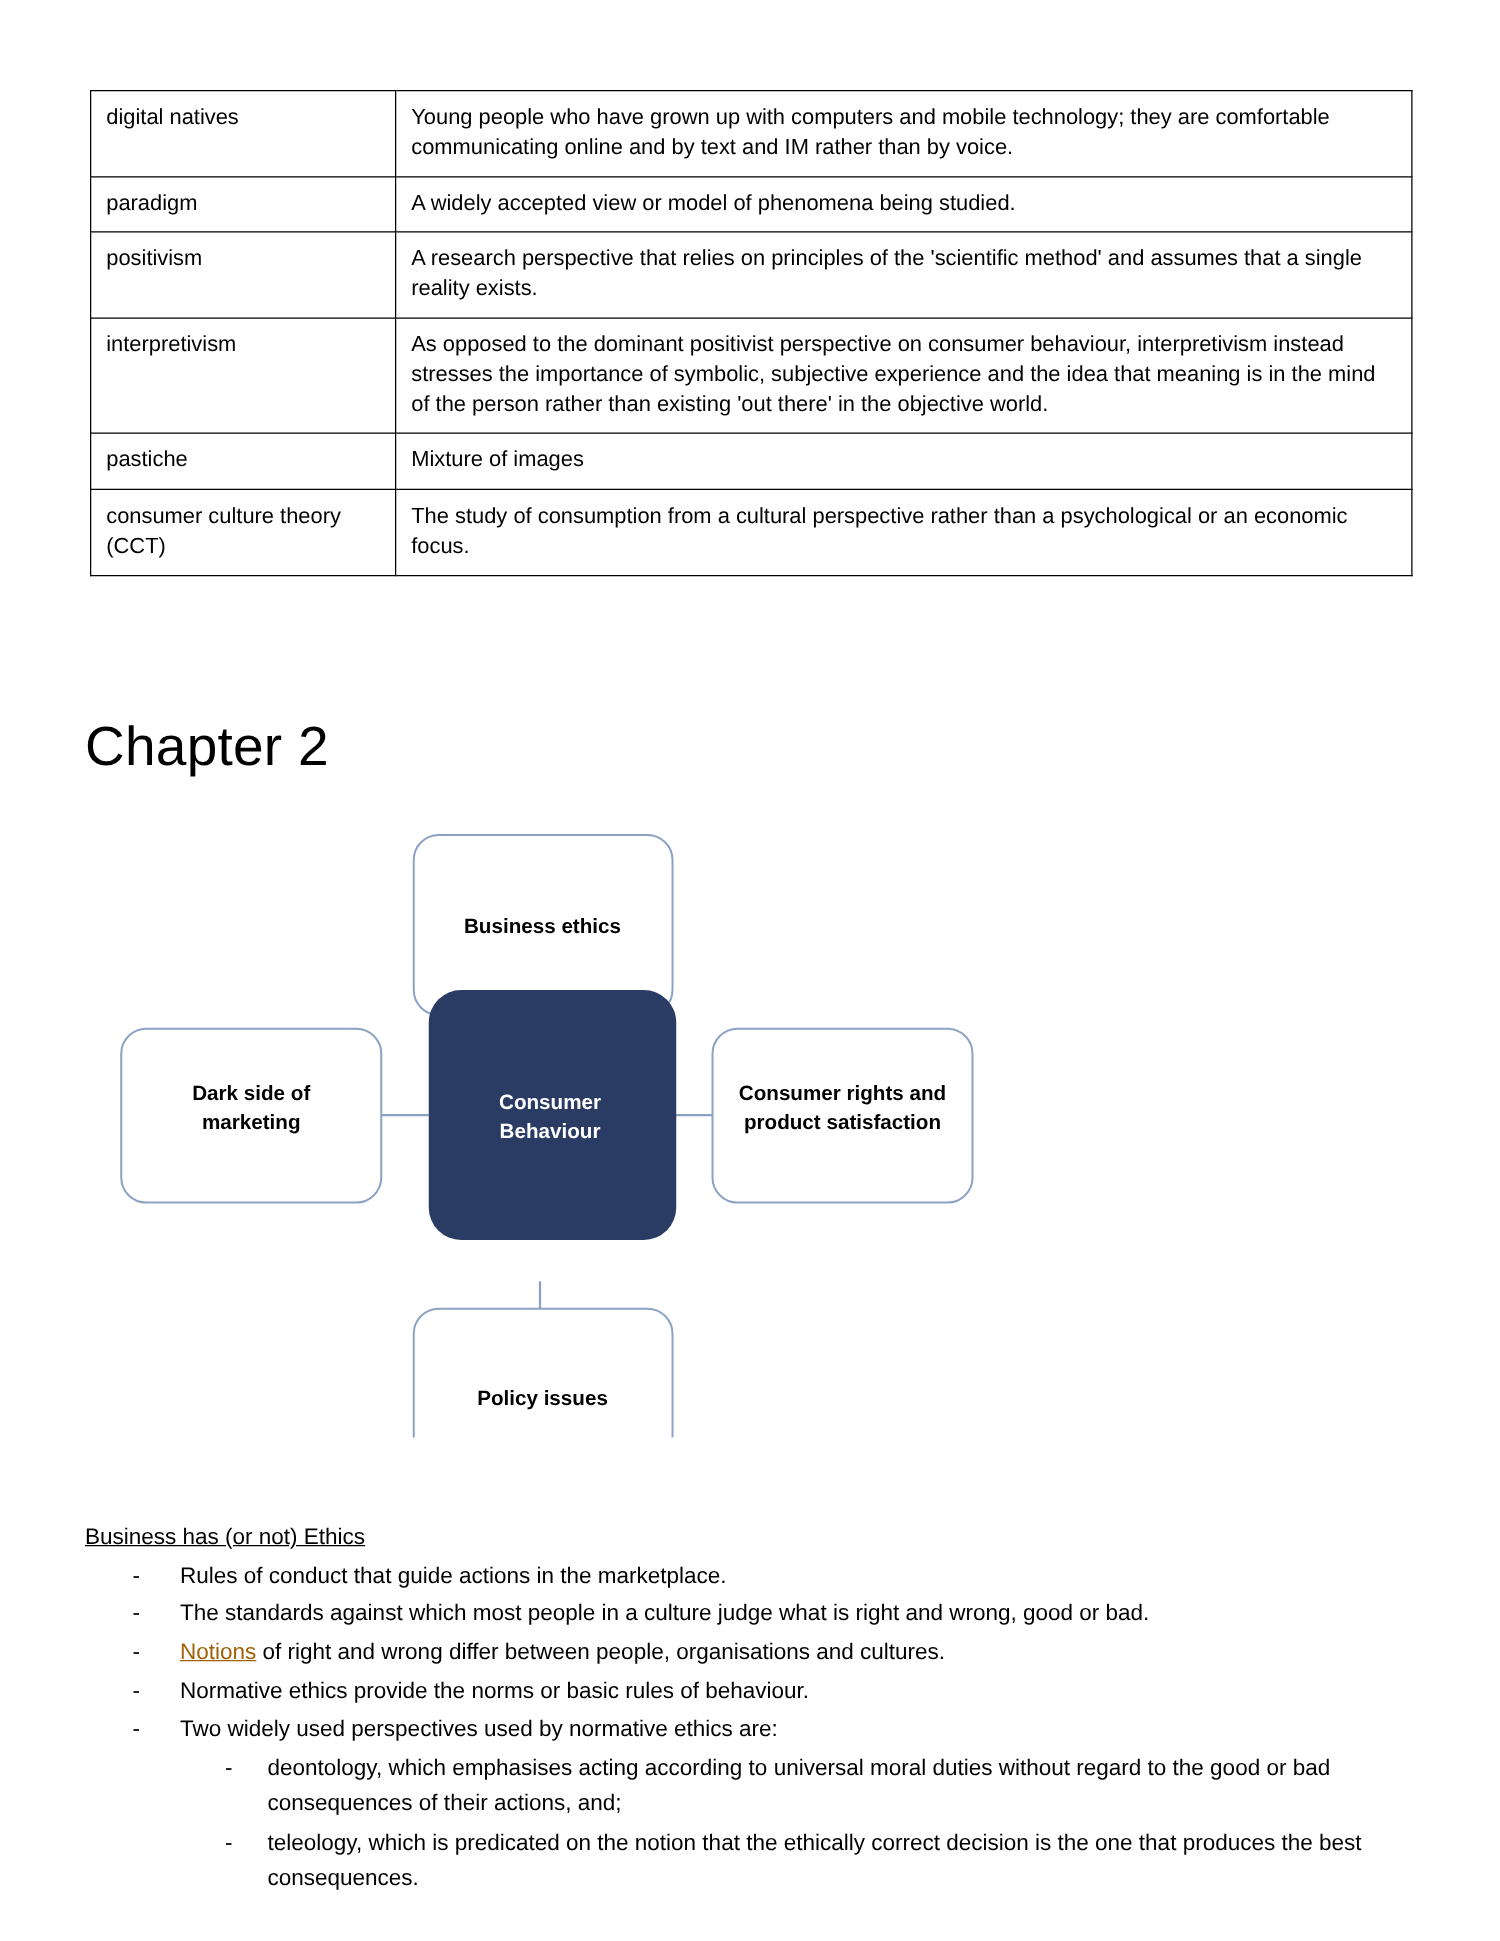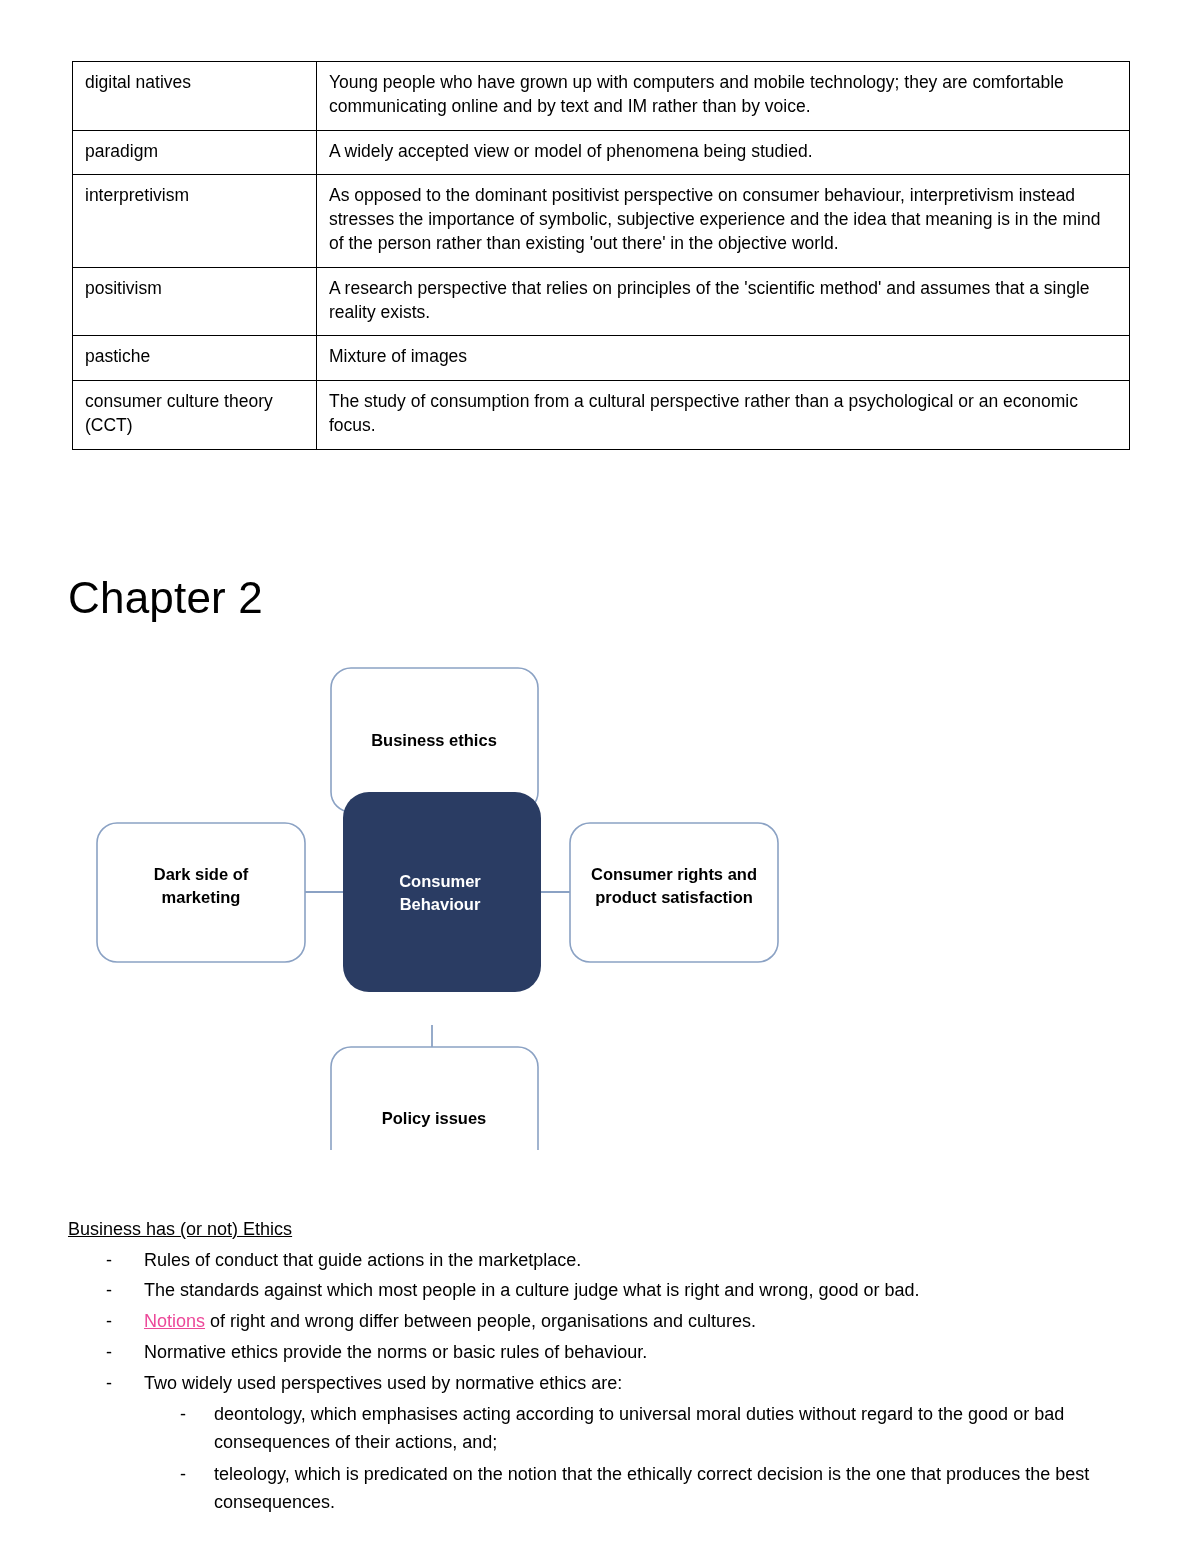--- a/index.html
+++ b/index.html
@@ -13,21 +13,21 @@
     position: relative;
     font-family: "Liberation Sans", sans-serif;
     color: #000000;
     -webkit-font-smoothing: antialiased;
   }
 
   
   .glossary-wrap {
     position: absolute;
     left: 72px;
-    top: 61px;
+    top: 72px;
     width: 1058px;
   }
   table.glossary {
     width: 100%;
     border-collapse: collapse;
     table-layout: fixed;
   }
   table.glossary td {
     border: 1.6px solid #000000;
     padding: 9px 10px 11px 12px;
@@ -133,45 +133,45 @@
     margin-bottom: 4px;
     font-size: 18px;
     line-height: 1.55;
   }
   ul.lvl2 > li > .dash {
     position: absolute;
     left: 0;
     top: 0;
   }
   a.inline-link {
-    color: #ec4899;
+    color: #a16207;
     text-decoration: underline;
   }
 </style>
 </head>
 <body>
 
 <div class="glossary-wrap">
   <table class="glossary">
     <tbody>
       <tr>
         <td class="term">digital natives</td>
         <td class="def">Young people who have grown up with computers and mobile technology; they are comfortable communicating online and by text and IM rather than by voice.</td>
       </tr>
       <tr>
         <td class="term">paradigm</td>
         <td class="def">A widely accepted view or model of phenomena being studied.</td>
       </tr>
       <tr>
+        <td class="term">positivism</td>
+        <td class="def">A research perspective that relies on principles of the 'scientific method' and assumes that a single reality exists.</td>
+      </tr>
+      <tr>
         <td class="term">interpretivism</td>
         <td class="def">As opposed to the dominant positivist perspective on consumer behaviour, interpretivism instead stresses the importance of symbolic, subjective experience and the idea that meaning is in the mind of the person rather than existing 'out there' in the objective world.</td>
-      </tr>
-      <tr>
-        <td class="term">positivism</td>
-        <td class="def">A research perspective that relies on principles of the 'scientific method' and assumes that a single reality exists.</td>
       </tr>
       <tr>
         <td class="term">pastiche</td>
         <td class="def">Mixture of images</td>
       </tr>
       <tr>
         <td class="term">consumer culture theory (CCT)</td>
         <td class="def">The study of consumption from a cultural perspective rather than a psychological or an economic focus.</td>
       </tr>
     </tbody>

